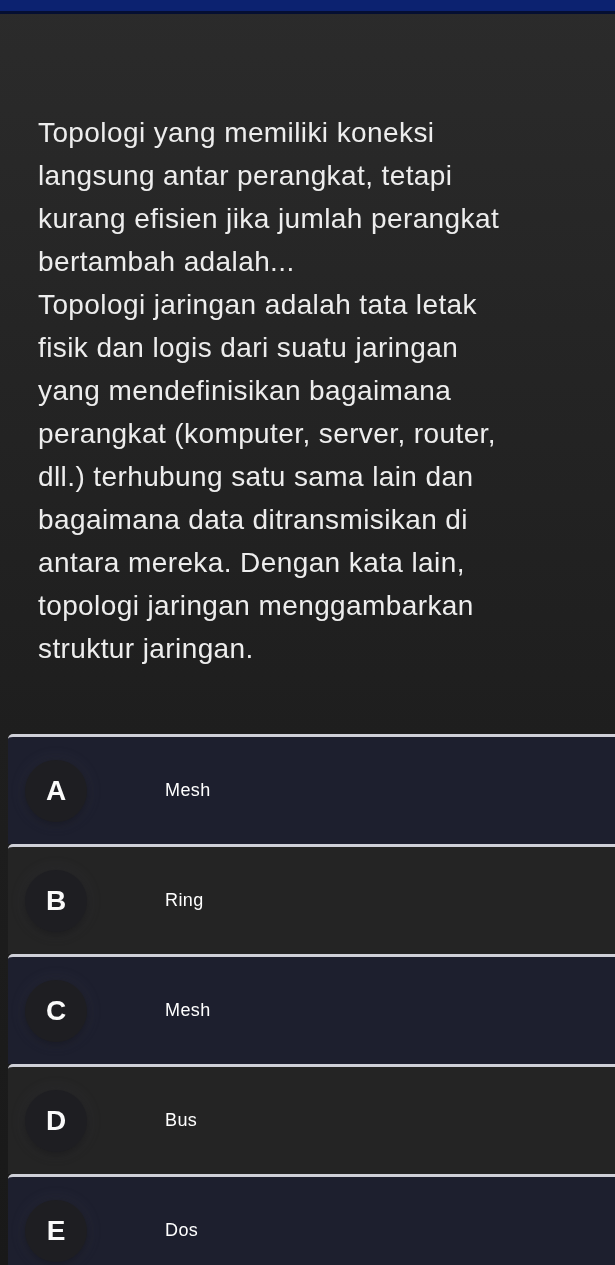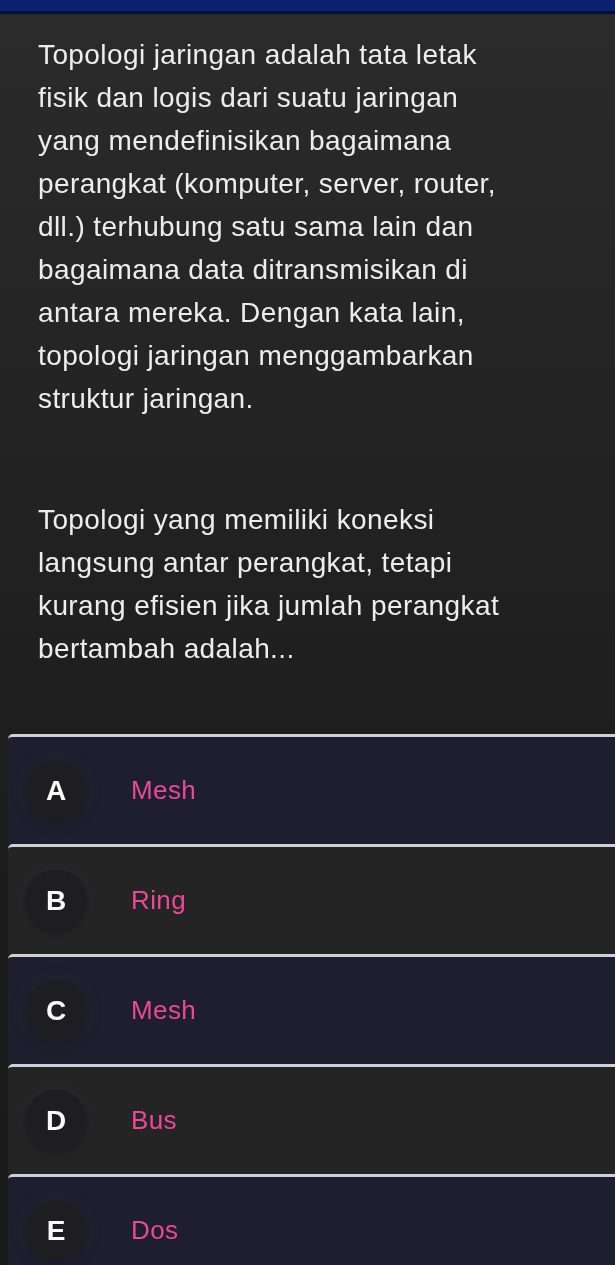--- a/index.html
+++ b/index.html
@@ -67,47 +67,47 @@
     align-items:center;
     justify-content:center;
     box-shadow:0 0 14px 3px rgba(130,130,150,0.10), 0 2px 8px rgba(0,0,0,0.45);
   }
   .badge span{
     font-size:28px;
     font-weight:bold;
     color:var(--badge-letter);
   }
   .option-label{
-    margin-left:44px;
-    font-size:26px;
+    margin-left:78px;
+    font-size:18px;
     letter-spacing:0.4px;
-    color:#ec4899;
+    color:#ffffff;
   }
 </style>
 </head>
 <body>
 
 <div class="screen">
 
   <div class="status-bar"></div>
 
   <div class="question">
+    <p class="para prompt">Topologi yang memiliki koneksi
+langsung antar perangkat, tetapi
+kurang efisien jika jumlah perangkat
+bertambah adalah...</p>
     <p class="para">Topologi jaringan adalah tata letak
 fisik dan logis dari suatu jaringan
 yang mendefinisikan bagaimana
 perangkat (komputer, server, router,
 dll.) terhubung satu sama lain dan
 bagaimana data ditransmisikan di
 antara mereka. Dengan kata lain,
 topologi jaringan menggambarkan
 struktur jaringan.</p>
-    <p class="para prompt">Topologi yang memiliki koneksi
-langsung antar perangkat, tetapi
-kurang efisien jika jumlah perangkat
-bertambah adalah...</p>
   </div>
 
   <div class="options">
 
     <div class="option alt">
       <div class="badge">
         <span>A</span>
       </div>
       <div class="option-label">Mesh</div>
     </div>

